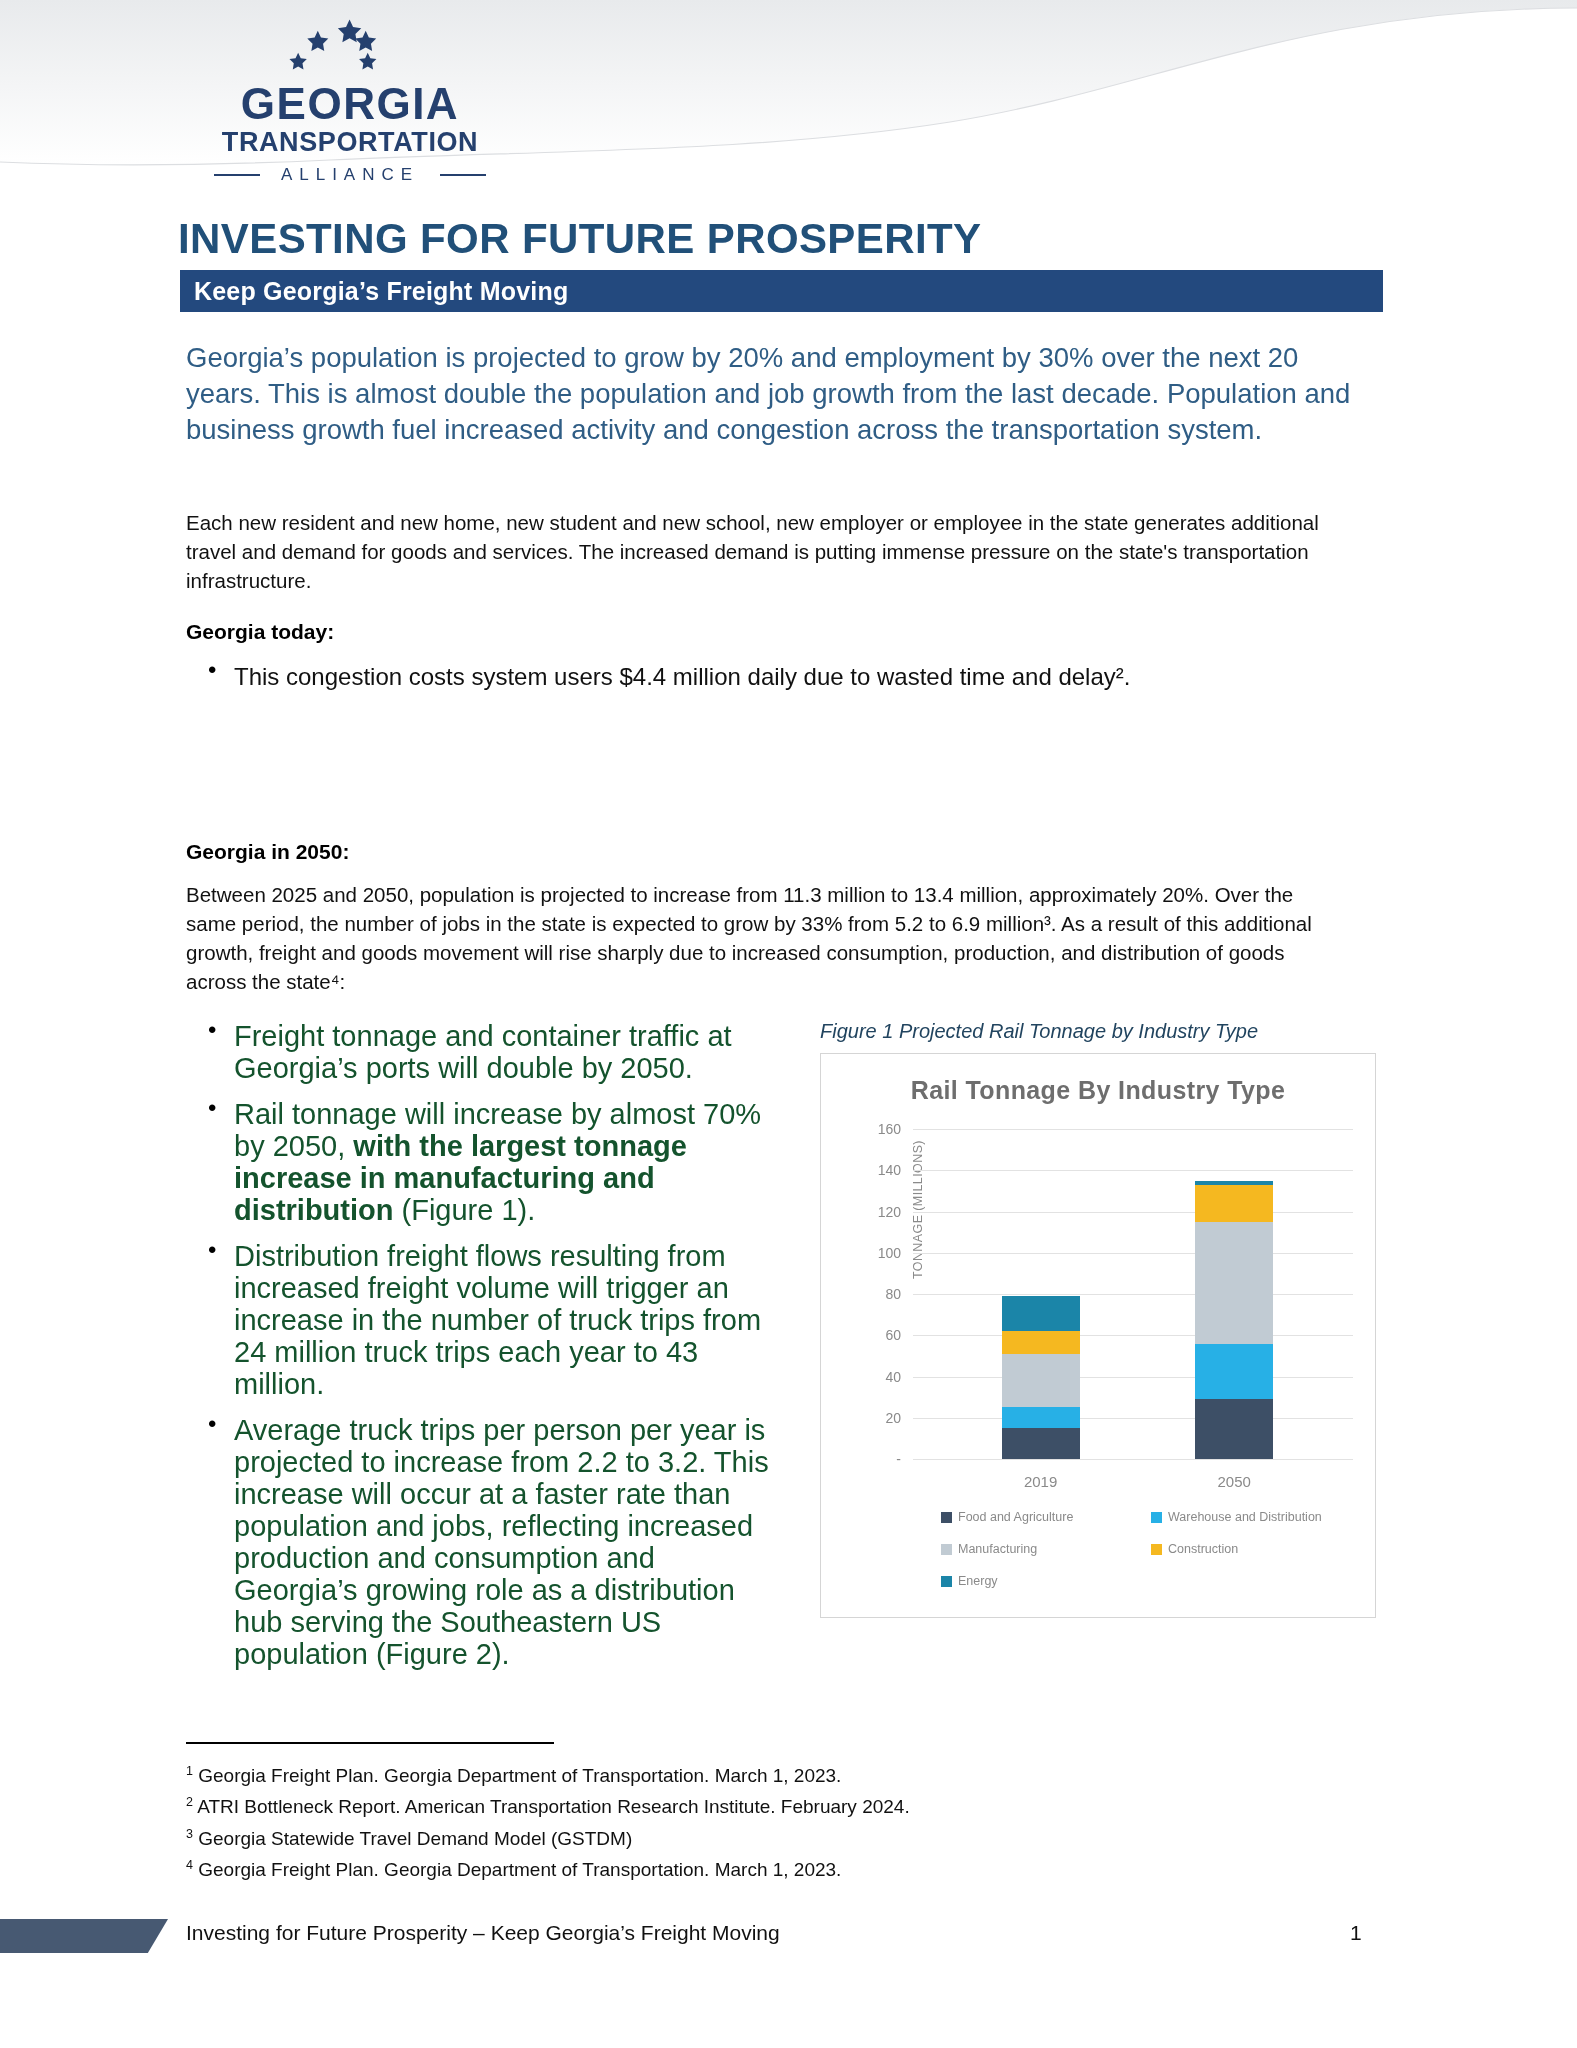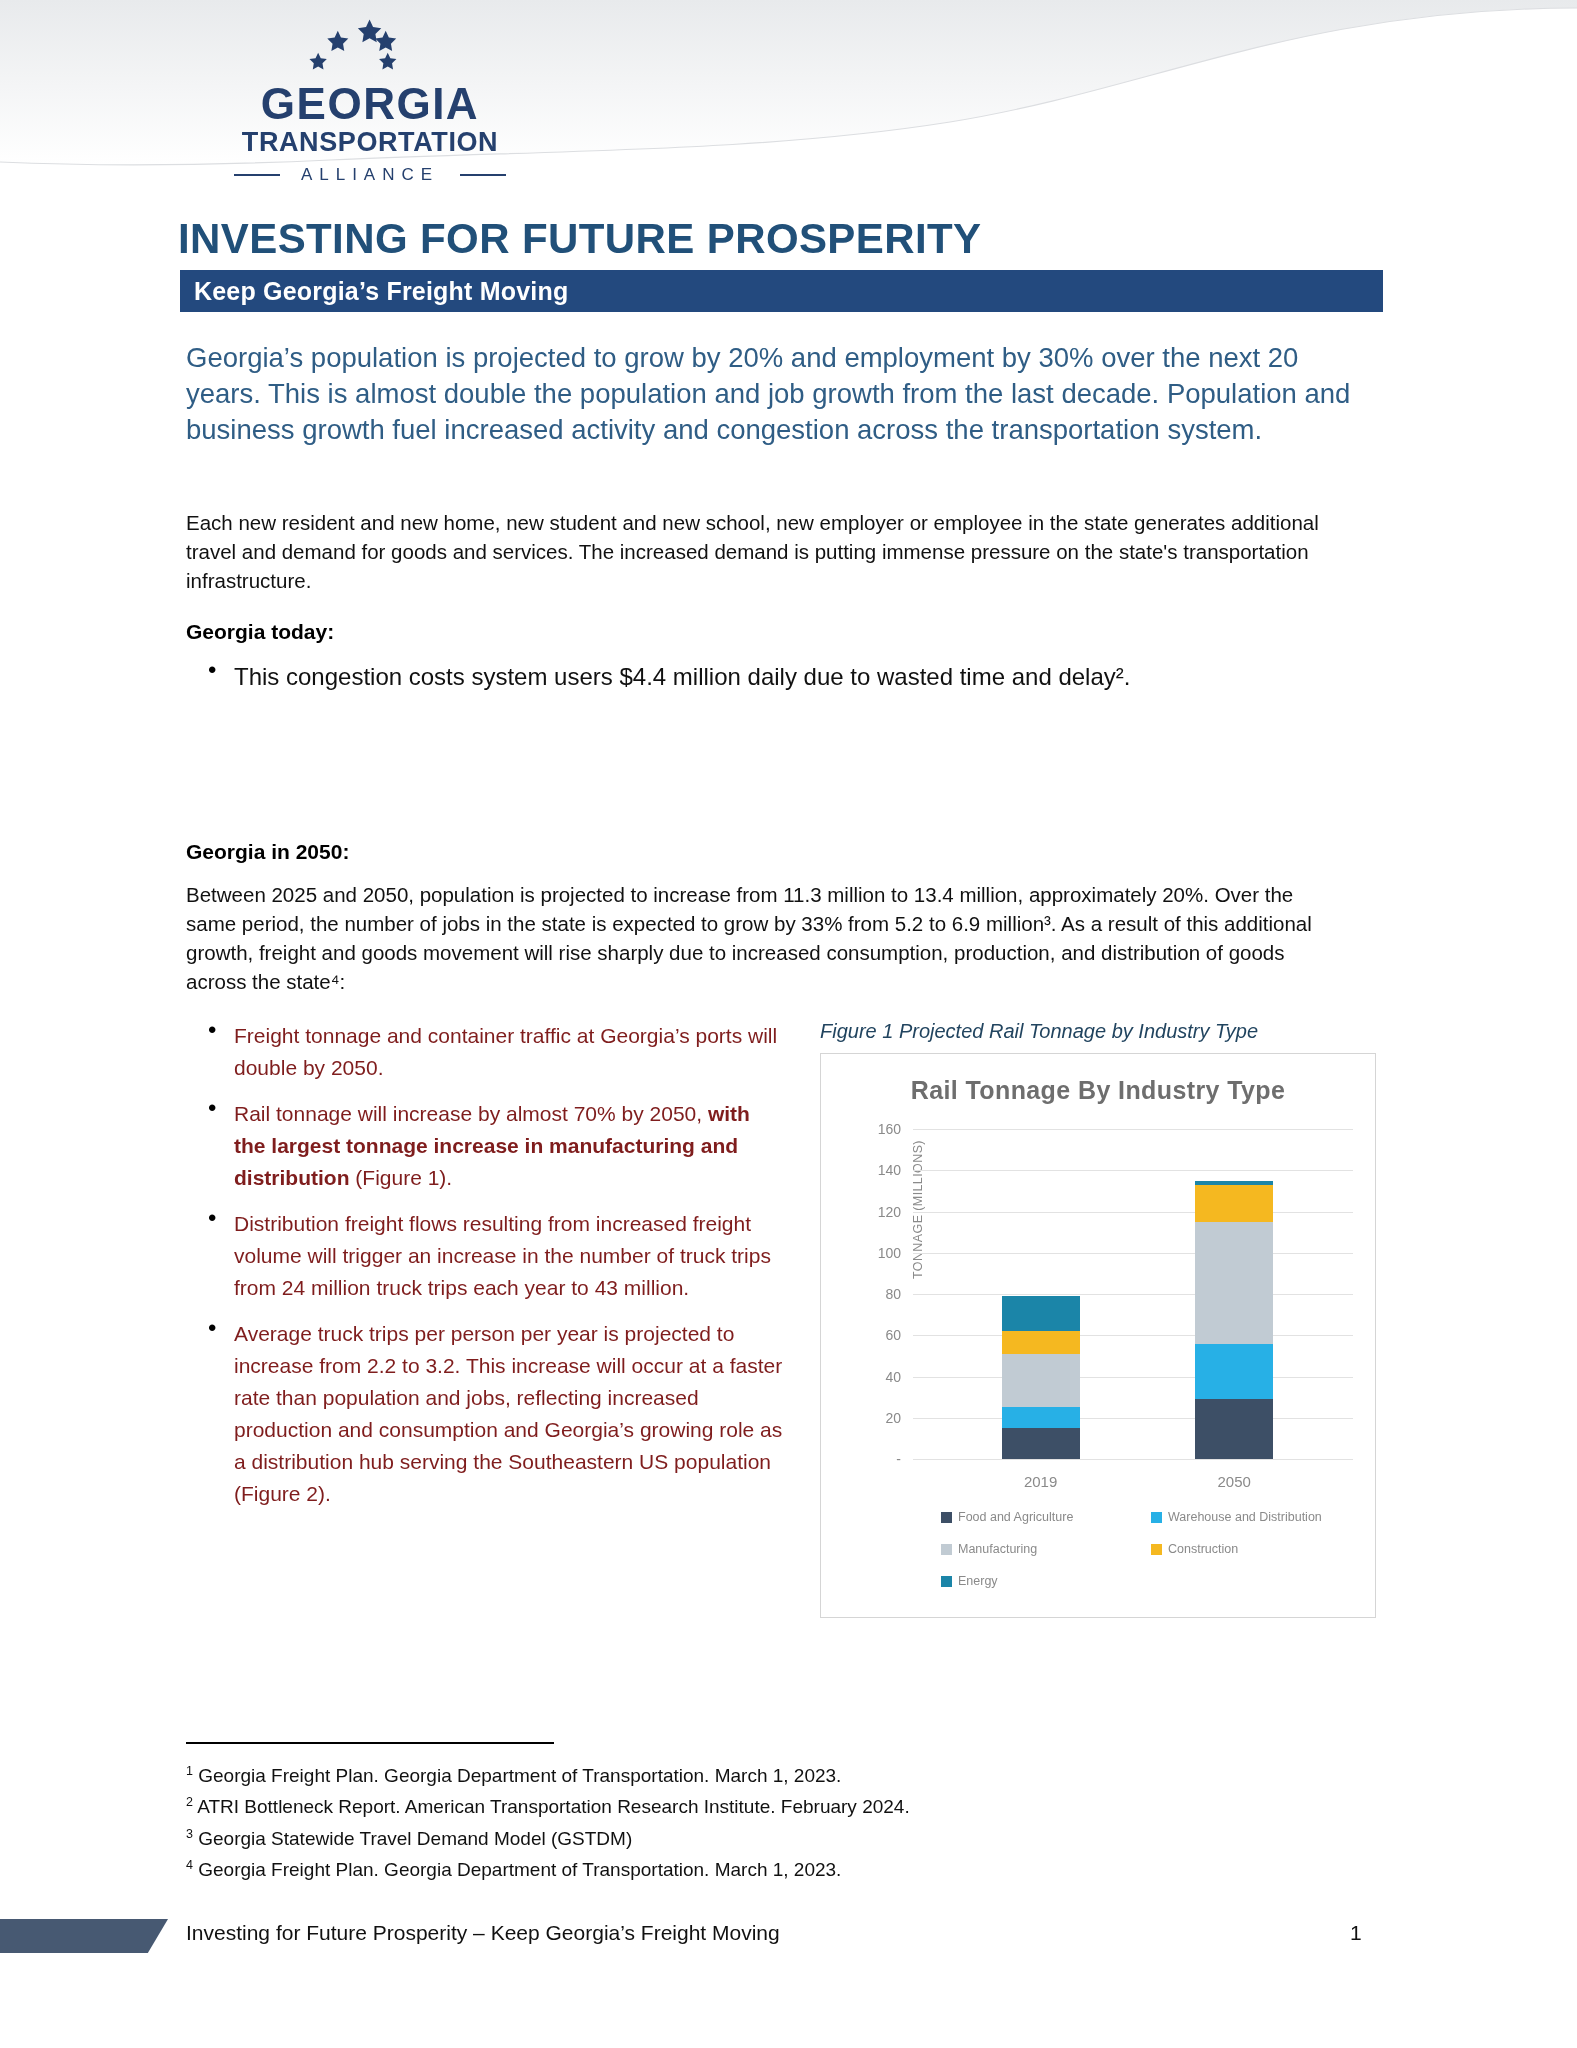--- a/index.html
+++ b/index.html
@@ -12,21 +12,21 @@
     position:relative;
     overflow:hidden;
   }
   .page { position:relative; width:1577px; height:2048px; }
 
   
   .wave-wrap { position:absolute; top:0; left:0; width:1577px; height:215px; overflow:hidden; }
   .wave-wrap svg { display:block; }
 
   
-  .logo { position:absolute; left:180px; top:18px; width:380px; text-align:center; }
+  .logo { position:absolute; left:160px; top:18px; width:380px; text-align:center; }
   .logo-stars { height:62px; position:relative; }
   .logo-stars svg { position:absolute; left:50%; transform:translateX(-50%); top:0; }
   .logo-georgia {
     font-family:"Liberation Sans", sans-serif;
     font-weight:bold; font-size:44px; letter-spacing:1.5px;
     color:#25406e; line-height:1.02; margin-top:2px;
   }
   .logo-transport {
     font-family:"Liberation Sans", sans-serif;
     font-weight:bold; font-size:27px; letter-spacing:0.6px;
@@ -84,21 +84,21 @@
     font-size:24px; line-height:1; color:#000;
   }
 
   .wide-bullets {
     position:absolute; left:186px; top:660px; width:1180px;
     font-size:24px; line-height:33px; color:#111;
   }
 
   .left-col {
     position:absolute; left:186px; top:1020px; width:600px;
-    font-size:21px; line-height:32px; color:#7f1d1d;
+    font-size:29px; line-height:32px; color:#14532d;
   }
   .left-col li { margin-bottom:16px; }
 
   
   .fig-wrap { position:absolute; left:820px; top:1020px; width:560px; }
   .fig-caption {
     font-style:italic; font-size:20px; color:#21445f; margin-bottom:10px;
     font-family:"Liberation Sans", sans-serif;
   }
   .chart-box {

